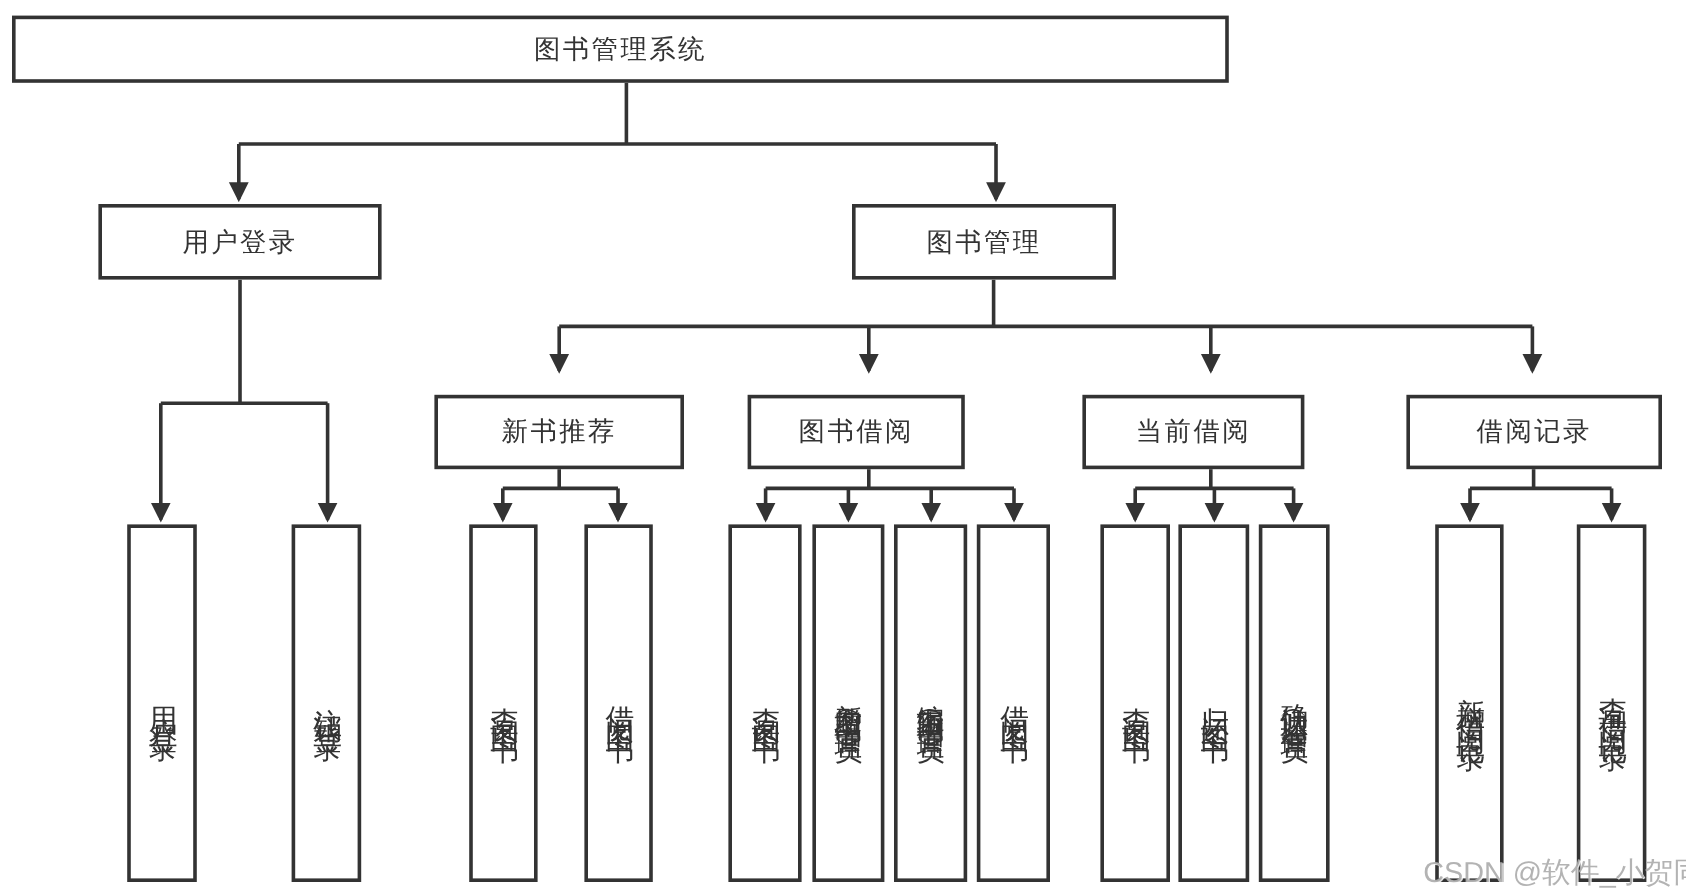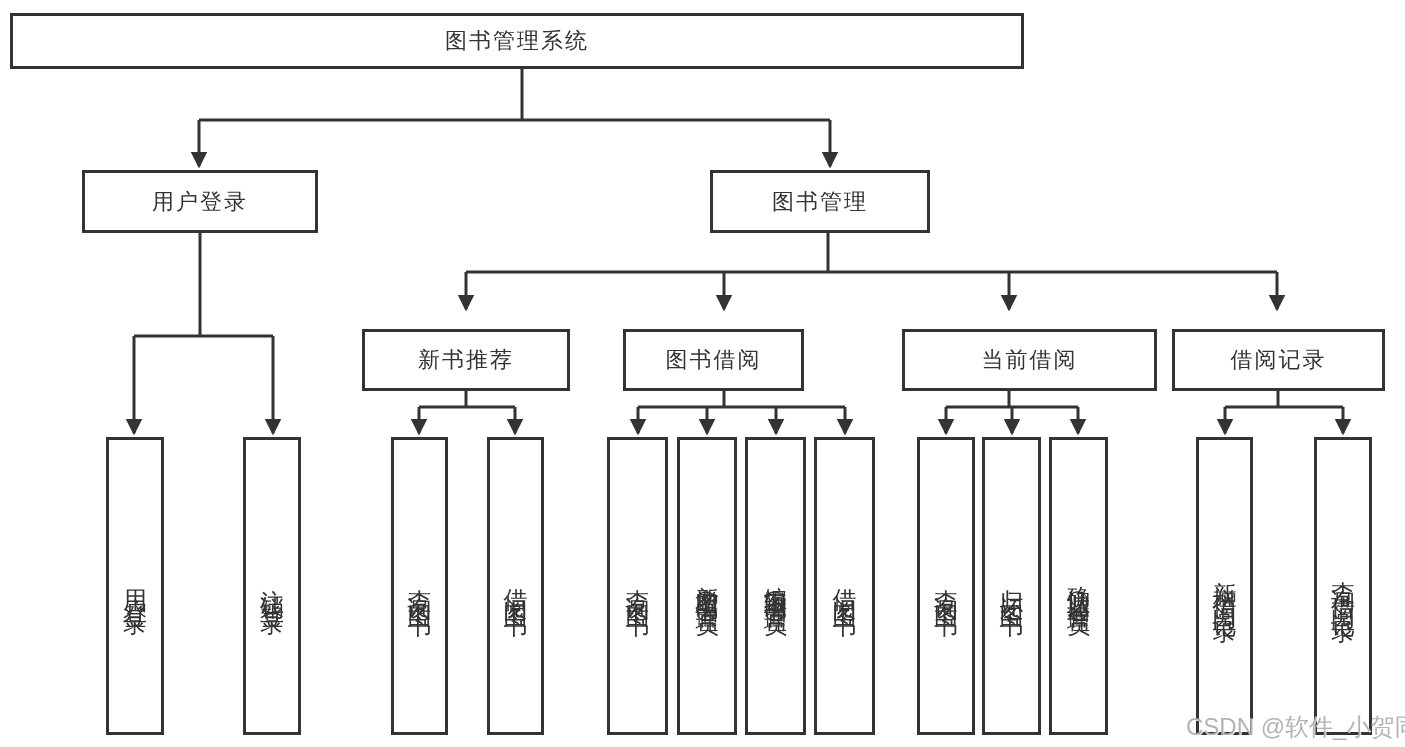--- a/index.html
+++ b/index.html
@@ -124,21 +124,21 @@
   <div class="node box-l2b">
     <span class="label-h">图书管理</span>
   </div>
 
   <div class="node box-l3" style="left:362px;width:208px;">
     <span class="label-h">新书推荐</span>
   </div>
   <div class="node box-l3" style="left:623px;width:181px;">
     <span class="label-h">图书借阅</span>
   </div>
-  <div class="node box-l3" style="left:902px;width:255px;">
+  <div class="node box-l3" style="left:902px;width:185px;">
     <span class="label-h">当前借阅</span>
   </div>
   <div class="node box-l3" style="left:1172px;width:213px;">
     <span class="label-h">借阅记录</span>
   </div>
 
   <div class="node leaf" style="left:106px;width:58px;">
     <span class="label-v">用户登录</span>
   </div>
   <div class="node leaf" style="left:243px;width:58px;">

